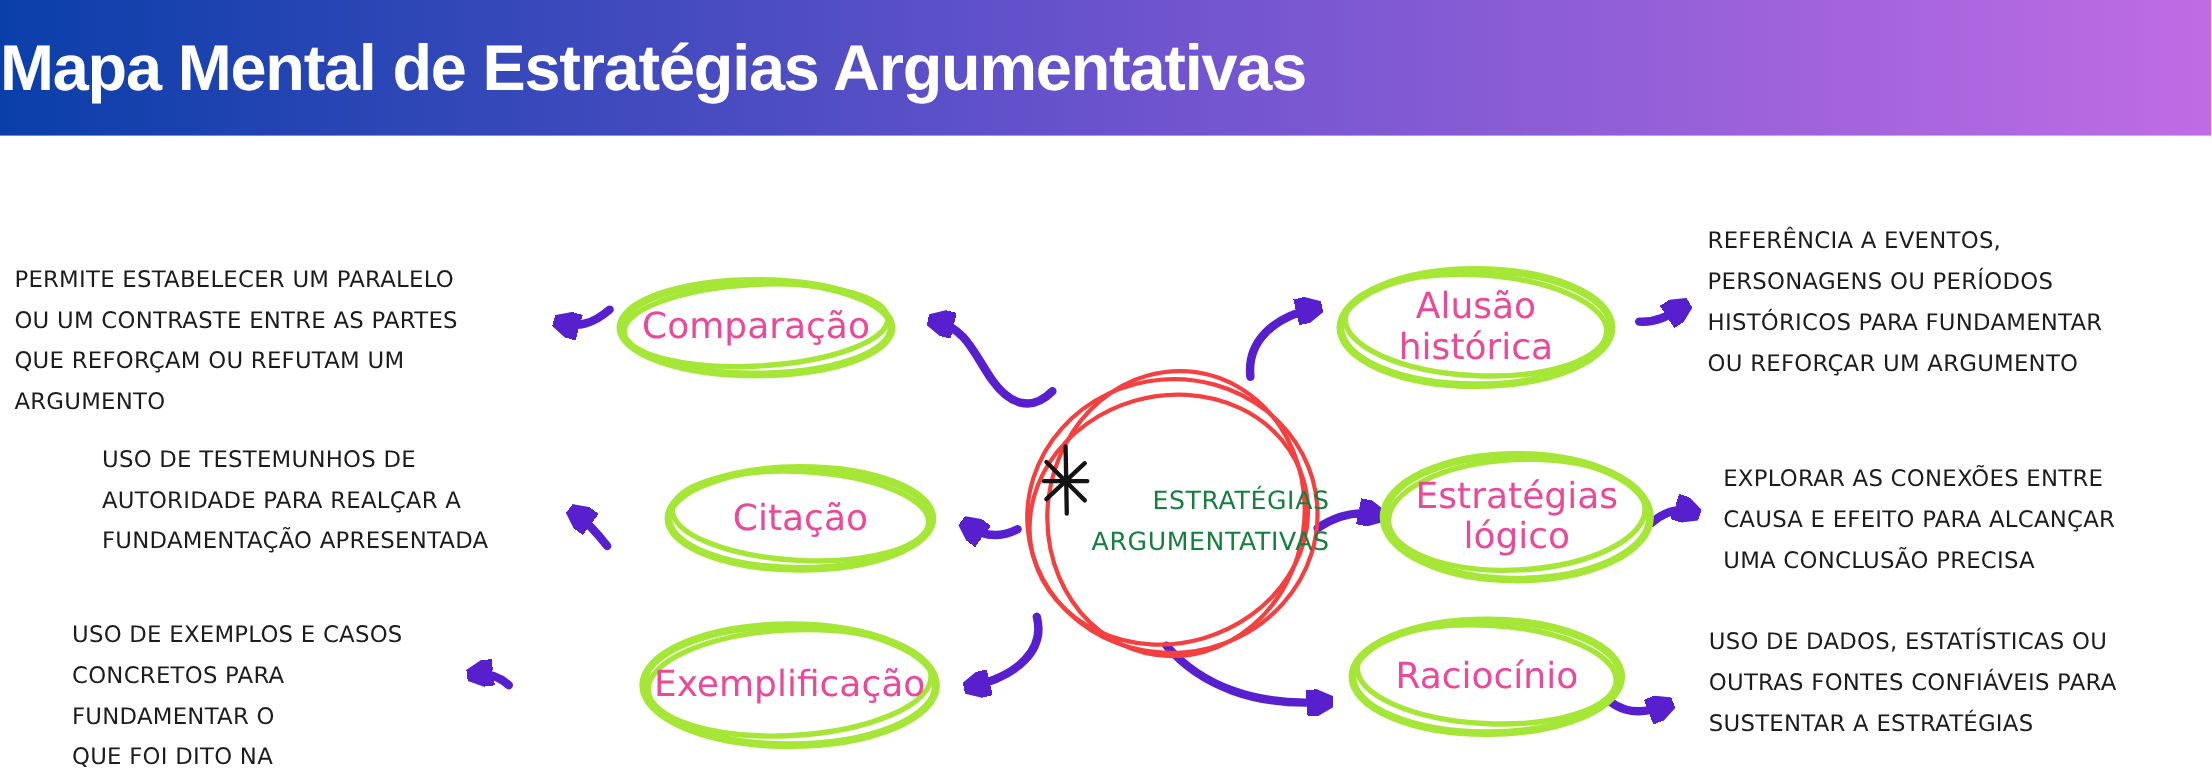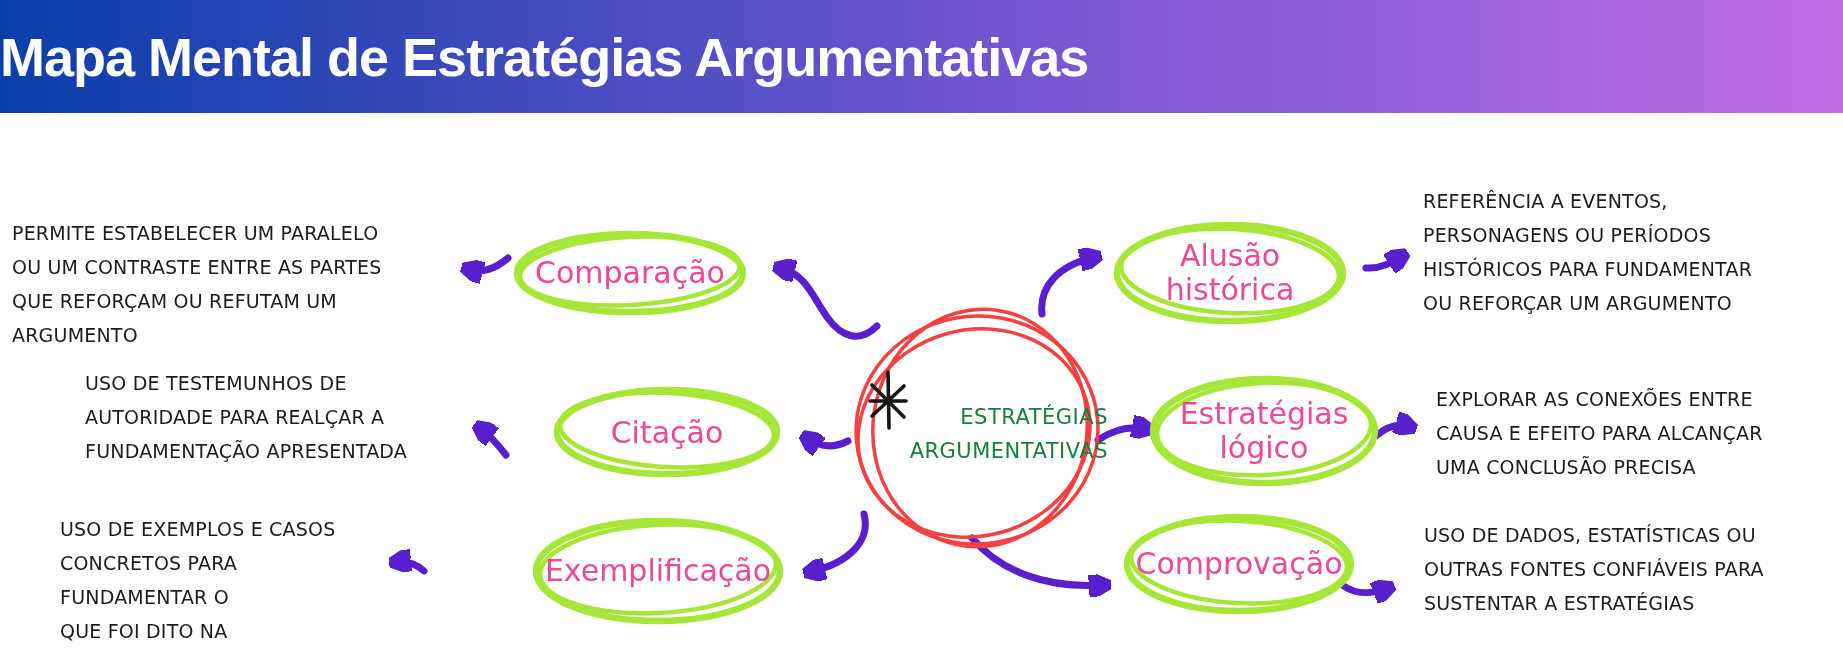--- a/index.html
+++ b/index.html
@@ -122,21 +122,21 @@
     </svg>
     <div class="nlabel">Estratégias
 lógico</div>
   </div>
 
   <div class="node" style="left:1122px;top:512px;width:234px;height:104px">
     <svg viewBox="0 0 234 104">
       <ellipse class="g1" cx="117" cy="52" rx="112" ry="47"></ellipse>
       <ellipse class="g2" cx="117" cy="50" rx="108" ry="41" transform="rotate(3 117 50)"></ellipse>
     </svg>
-    <div class="nlabel">Comprovação</div>
+    <div class="nlabel">Raciocínio</div>
   </div>
 
   <div class="desc left" style="left:12px;top:216px;width:445px">PERMITE ESTABELECER UM PARALELO
 OU UM CONTRASTE ENTRE AS PARTES
 QUE REFORÇAM OU REFUTAM UM
 ARGUMENTO</div>
   <div class="desc left" style="left:85px;top:366px;width:365px">USO DE TESTEMUNHOS DE
 AUTORIDADE PARA REALÇAR A
 FUNDAMENTAÇÃO APRESENTADA</div>
   <div class="desc left" style="left:60px;top:512px;width:330px">USO DE EXEMPLOS E CASOS

